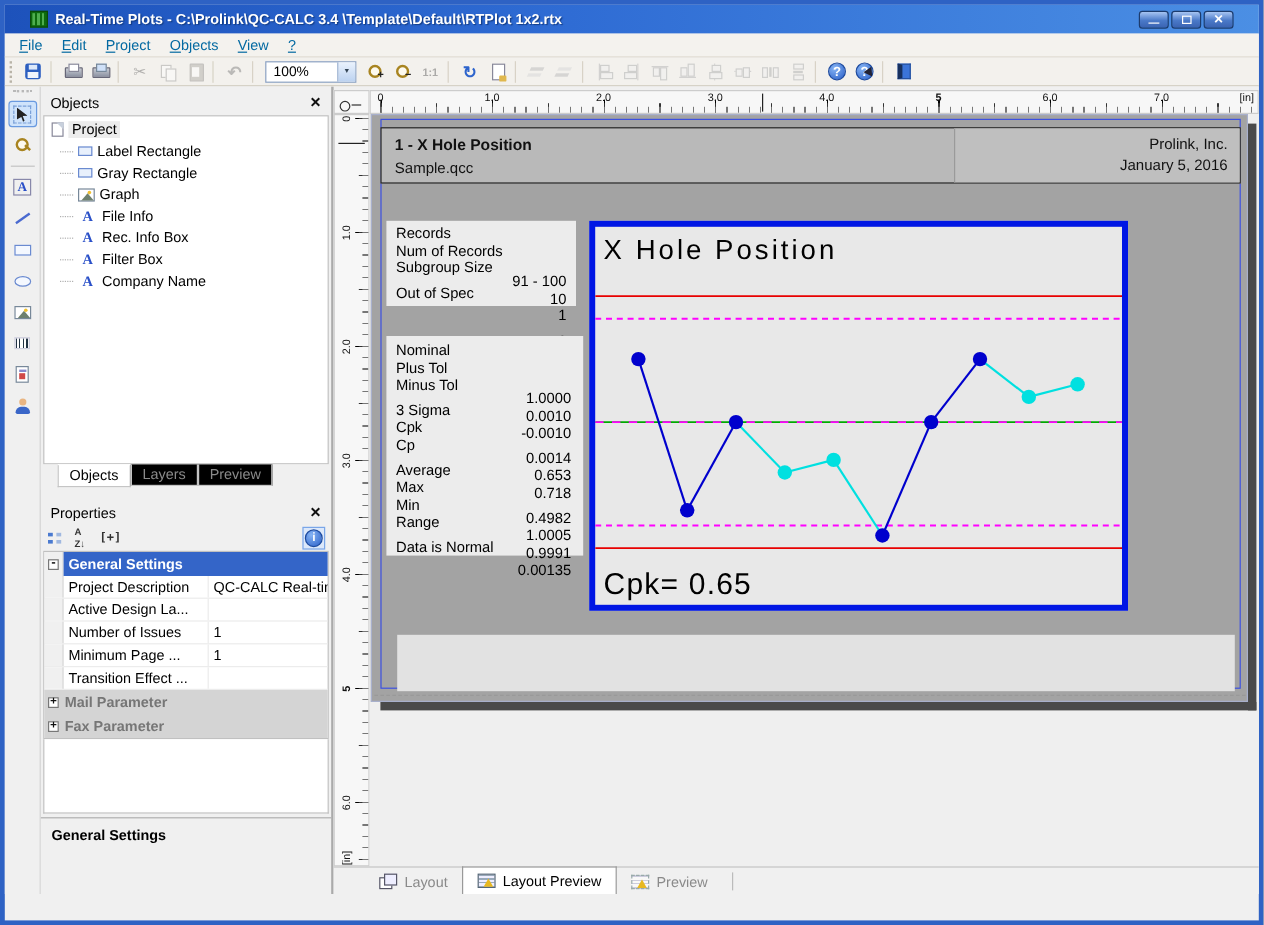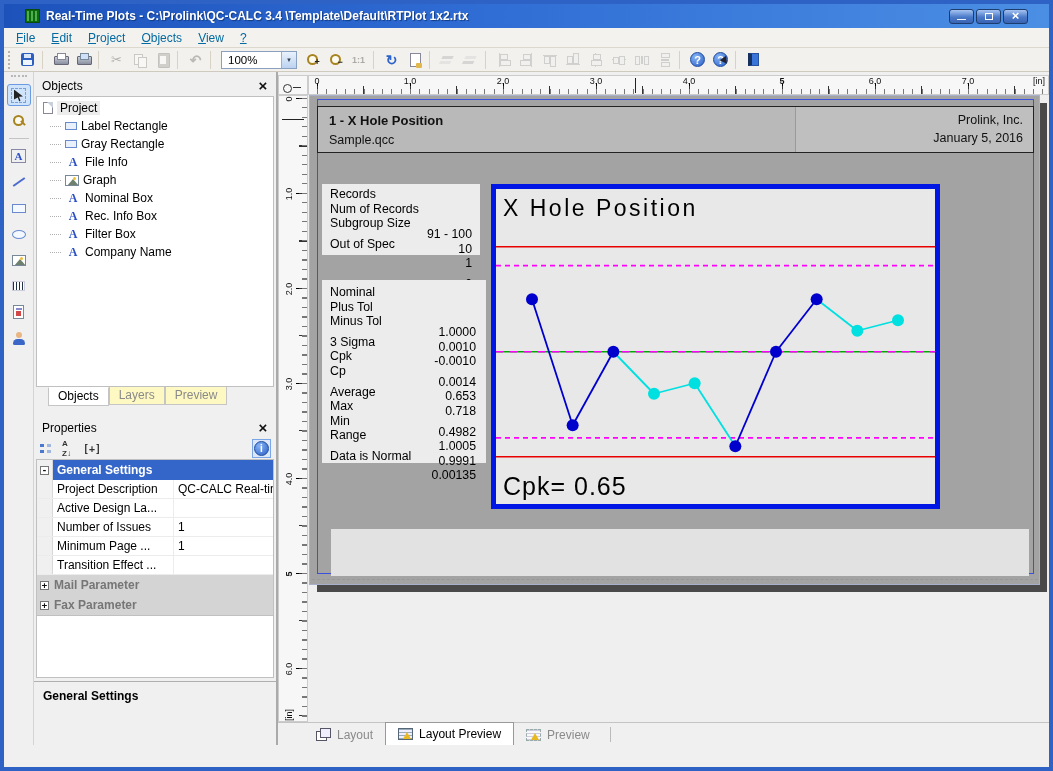--- a/index.html
+++ b/index.html
@@ -115,21 +115,21 @@
   .panel-objects{height:333px;margin-top:3px;display:flex;flex-direction:column;}
   .tree{flex:1;background:#fff;border:1px solid #c0c0c0;margin:0 2px;overflow:hidden;padding-top:2px;}
   .trow{height:18px;display:flex;align-items:center;font-size:12px;padding-left:6px;gap:4px;white-space:nowrap;}
   .guide{width:11px;height:1px;border-bottom:1px dotted #b0b0b0;margin-left:7px;flex:none;}
   .root-label{background:#ececec;padding:0 3px;}
   .ic-page{width:10px;height:12px;background:#fff;border:1px solid #889;}
   .ic-page::after{content:"";position:absolute;right:-1px;top:-1px;width:0;height:0;border:3px solid #c8d0dc;border-left-color:transparent;border-bottom-color:transparent;}
   .ic-rect-obj{width:12px;height:8px;border:1px solid #6a8ad0;background:#e8f0fc;}
   .ic-text-obj::before{content:"A";color:#2a50c8;font-weight:bold;font-family:"Liberation Serif",serif;font-size:12px;}
   .tabstrip{height:21px;display:flex;align-items:flex-start;padding-left:14px;background:#f0f0f0;}
-  .btab{font-size:12px;padding:1px 9px 2px;color:#8a8a8a;border:1px solid #c5c5c5;border-top:none;background:#fef9c3;}
+  .btab{font-size:12px;padding:1px 9px 2px;color:#8a8a8a;border:1px solid #c5c5c5;border-top:none;background:#000000;}
   .btab.active{background:#fff;color:#000;font-weight:normal;border-top:1px solid #fff;}
 
   .panel-props{flex:1;margin-top:9px;display:flex;flex-direction:column;}
   .ptoolbar{height:21px;display:flex;align-items:center;gap:7px;padding:0 5px;}
   .ic-categorized{width:14px;height:13px;}
   .ic-categorized::before{content:"";position:absolute;left:1px;top:2px;width:4px;height:3px;background:#4a7ad0;box-shadow:0 6px 0 #4a7ad0,7px 0 0 #a0b8e0,7px 6px 0 #a0b8e0;}
   .ic-sort-az::before{content:"A";position:absolute;left:2px;top:-2px;font-size:8px;font-weight:bold;color:#333;}
   .ic-sort-az::after{content:"Z↓";position:absolute;left:2px;bottom:-1px;font-size:8px;font-weight:bold;color:#333;}
   .plus-label{font-size:10px;font-weight:bold;color:#333;font-family:"DejaVu Sans Mono",monospace;}
   .info-wrap{margin-left:auto;border:1px solid #7aa6e8;background:#dce8fa;padding:1px;display:flex;}
@@ -387,35 +387,30 @@
               </div>
 
               <div class="trow">
                 <span class="guide"></span>
                 <span class="ic ic-rect-obj"></span>
                 <span>Gray Rectangle</span>
               </div>
 
               <div class="trow">
                 <span class="guide"></span>
-                <span class="ic ic-text-obj"></span>
-                <span>File Info</span>
-              </div>
-
-              <div class="trow">
-                <span class="guide"></span>
                 <span class="ic ic-graph-obj"></span>
                 <span>Graph</span>
               </div>
 
               <div class="trow">
                 <span class="guide"></span>
                 <span class="ic ic-text-obj"></span>
-                <span>Nominal Box</span>
-              </div>
+                <span>File Info</span>
+              </div>
+
 
               <div class="trow">
                 <span class="guide"></span>
                 <span class="ic ic-text-obj"></span>
                 <span>Rec. Info Box</span>
               </div>
 
               <div class="trow">
                 <span class="guide"></span>
                 <span class="ic ic-text-obj"></span>

